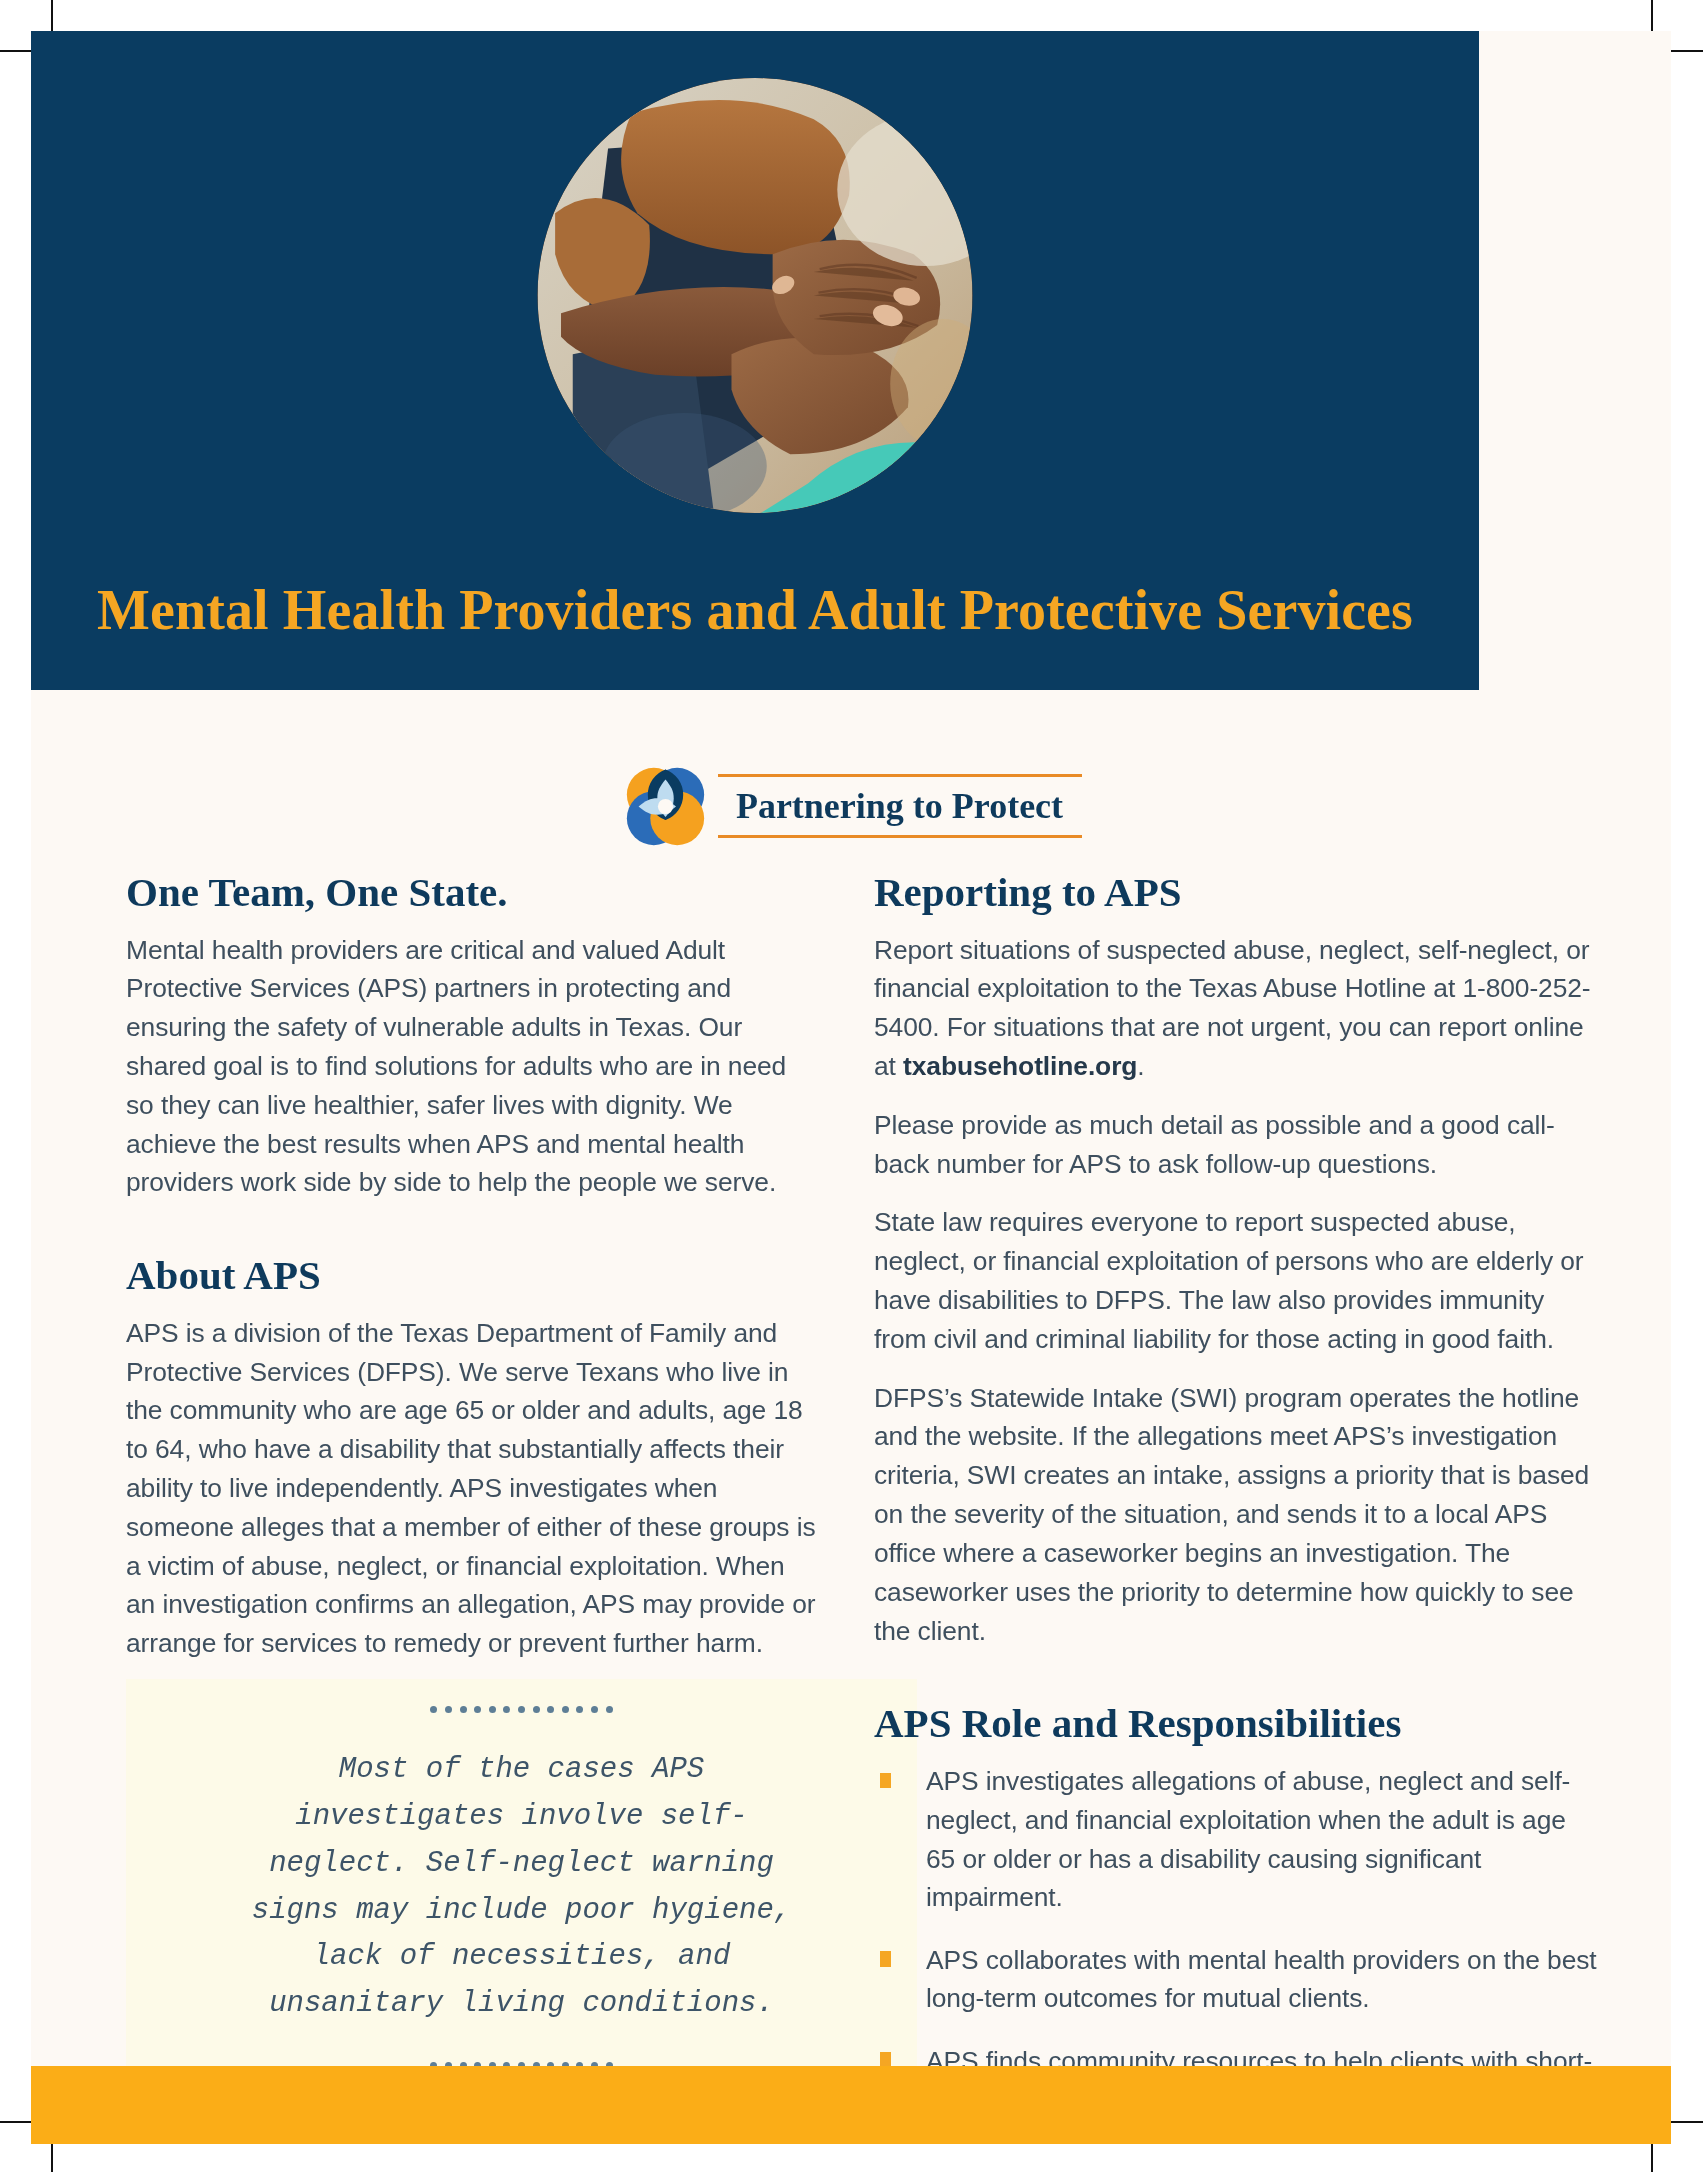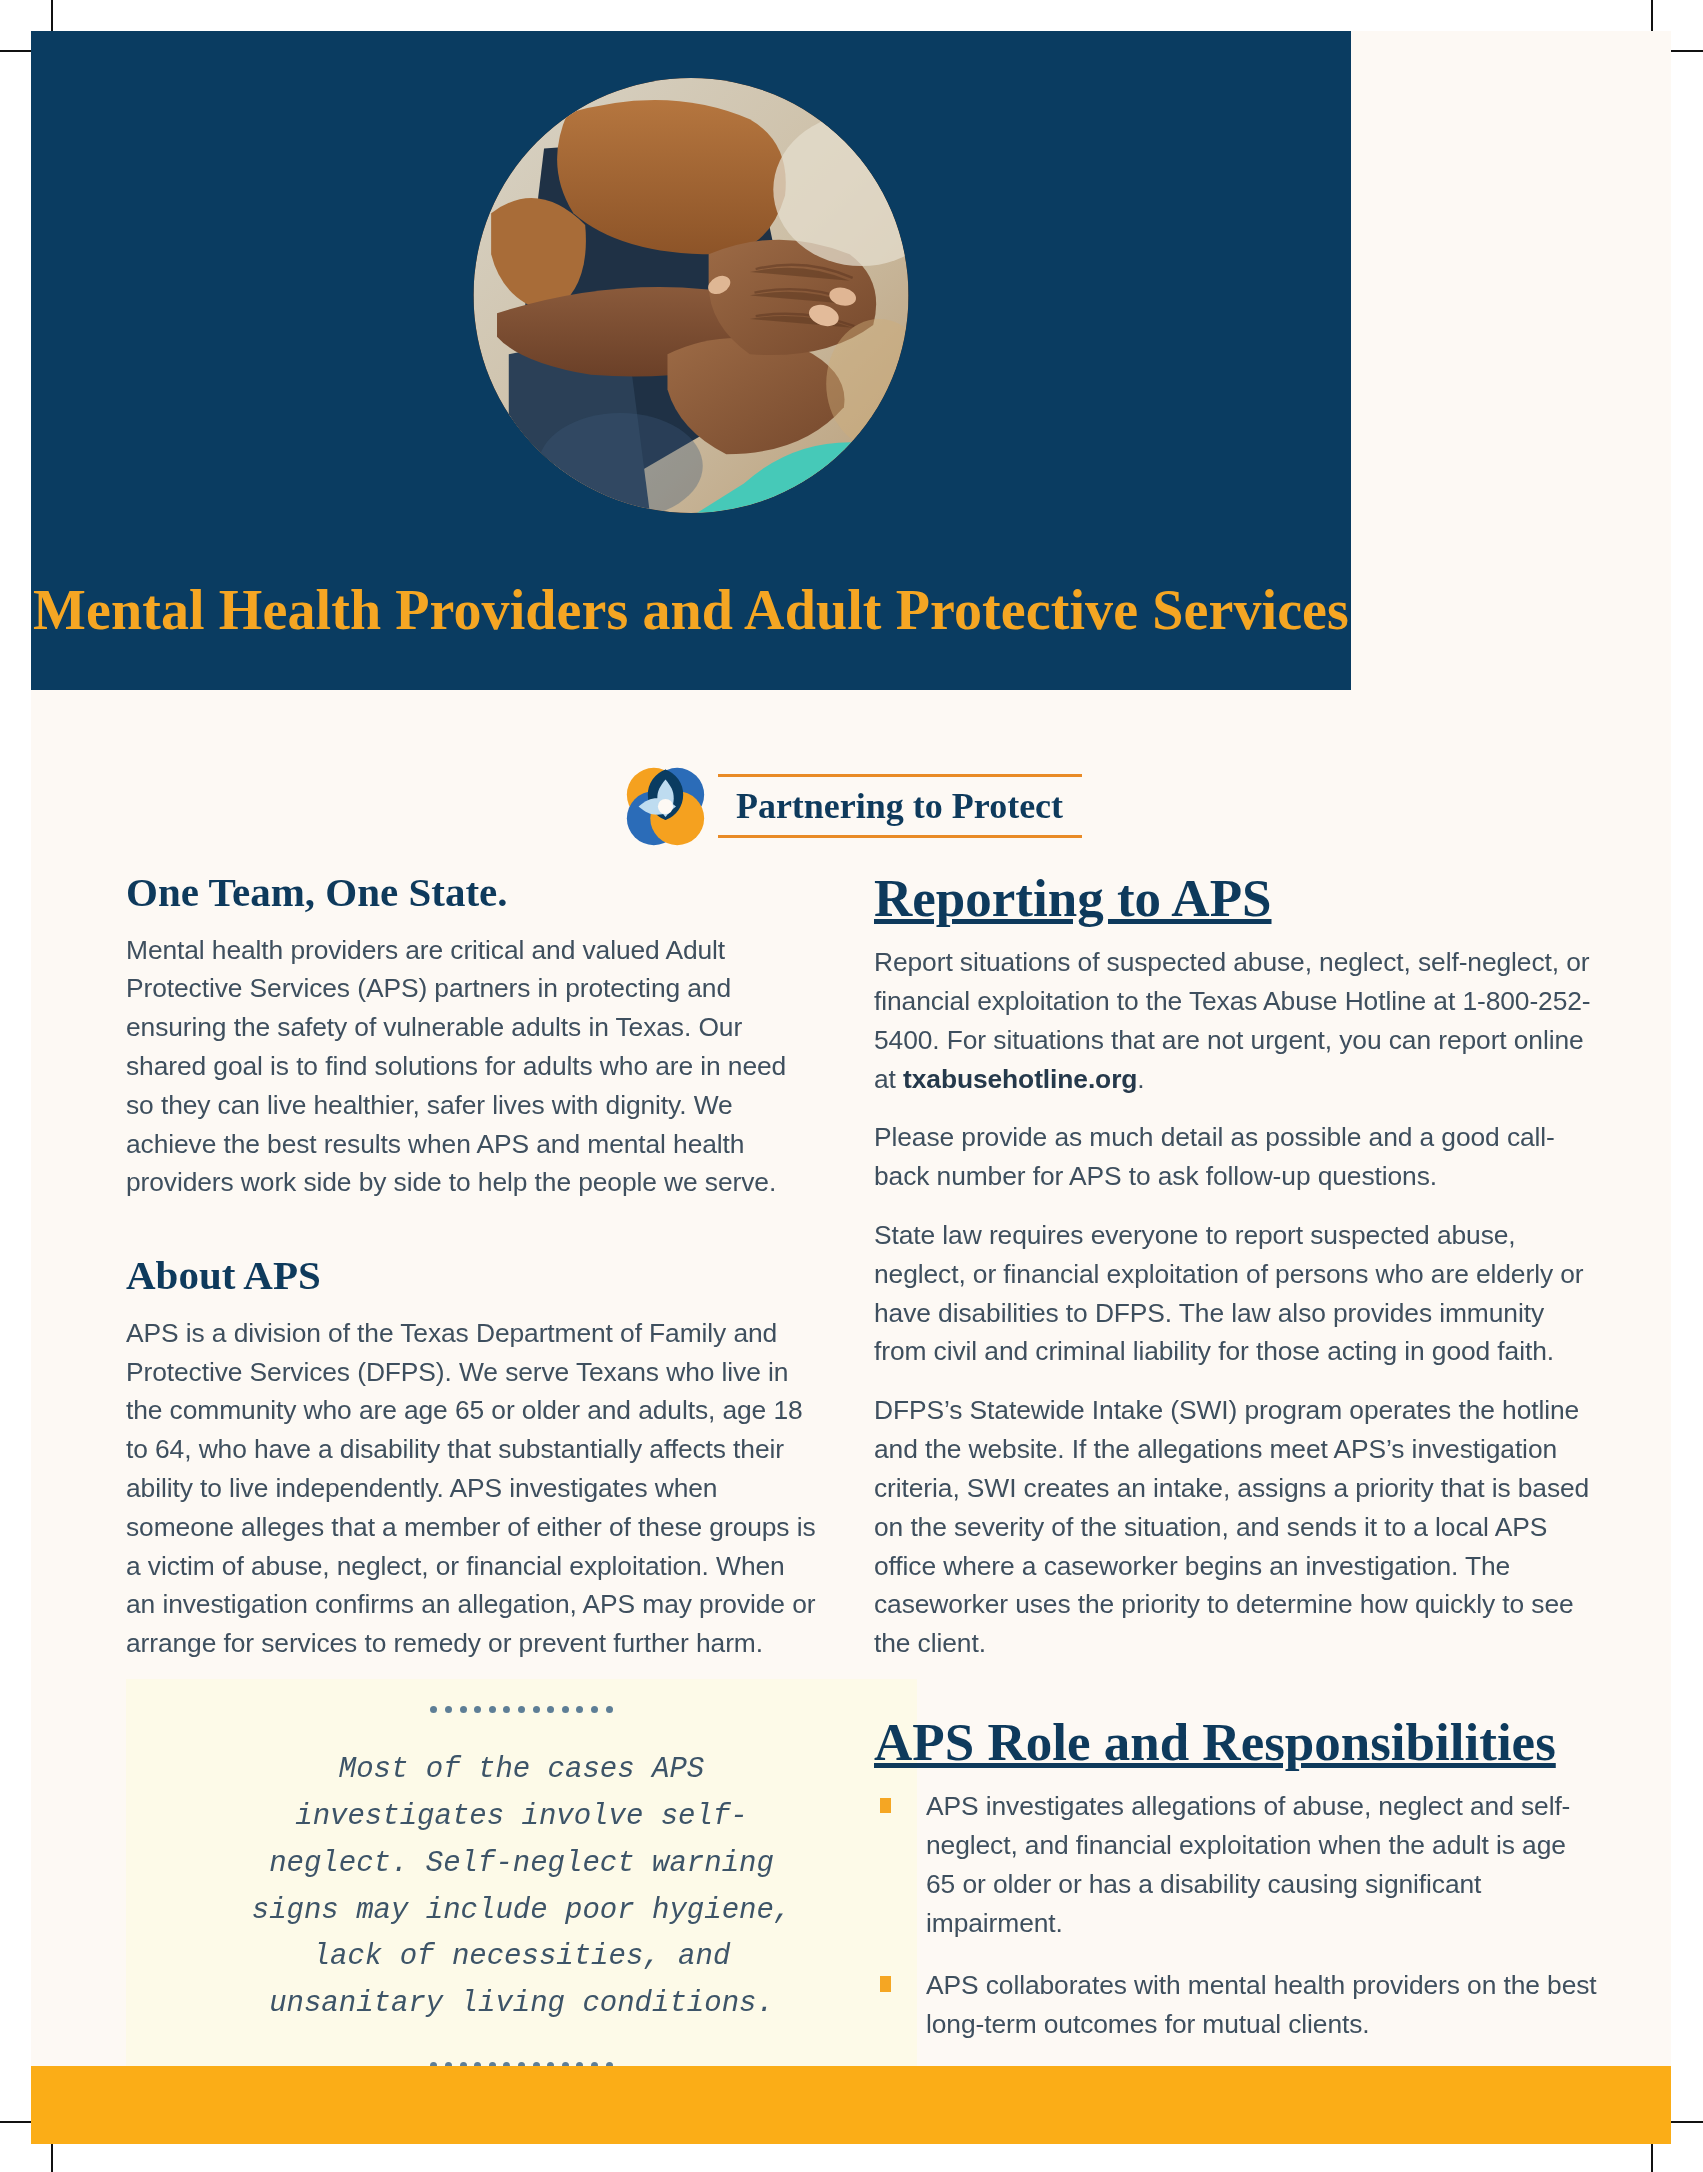--- a/index.html
+++ b/index.html
@@ -14,21 +14,21 @@
   .cm-h{height:1.8px;width:59px;}
 
   
   .plate{
     position:absolute;left:31px;top:31px;width:1640px;height:2035px;
     background:#FDF9F4;
   }
 
   
   .hero{
-    position:absolute;left:0;top:0;width:1320px;height:659px;
+    position:absolute;left:0;top:0;width:1448px;height:659px;
     background:#0A3C61;
   }
   .hero-photo{
     position:absolute;left:50%;top:47px;transform:translateX(-50%);
     width:435px;height:435px;border-radius:50%;overflow:hidden;
     background:#6b4a31;
   }
   .hero-photo svg{display:block;width:435px;height:435px;}
   .hero-title{
     position:absolute;left:0;right:0;top:547px;text-align:center;
@@ -58,21 +58,21 @@
   
   .cols{position:absolute;left:0;top:840px;width:1640px;}
   .col-left{position:absolute;left:95px;top:0;width:694px;}
   .col-right{position:absolute;left:843px;top:0;width:723px;}
 
   h2.sec{
     font-family:"Liberation Serif",serif;font-weight:700;
     color:#0E3A5C;margin:0 0 16.5px 0;line-height:1.05;
   }
   .col-left h2.sec{font-size:41px;}
-  .col-right h2.sec{font-size:53px;text-decoration:underline;}
+  .col-right h2.sec{font-size:41px;}
   h2.sec.spaced{margin-top:52px;}
 
   p.body{
     margin:16px 0 20px 0;
     color:#3E4F5E;
     font-size:26.4px;line-height:1.47;
     font-family:"Liberation Sans",sans-serif;
     letter-spacing:-0.1px;
   }
   p.body b{color:#25394B;font-weight:700;}

